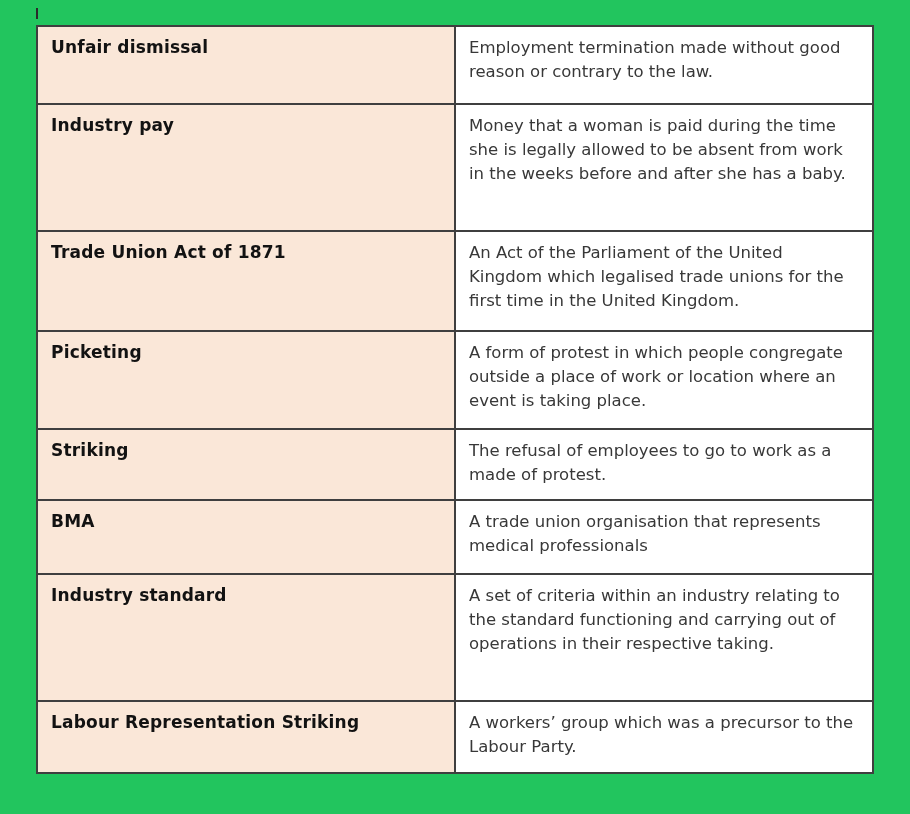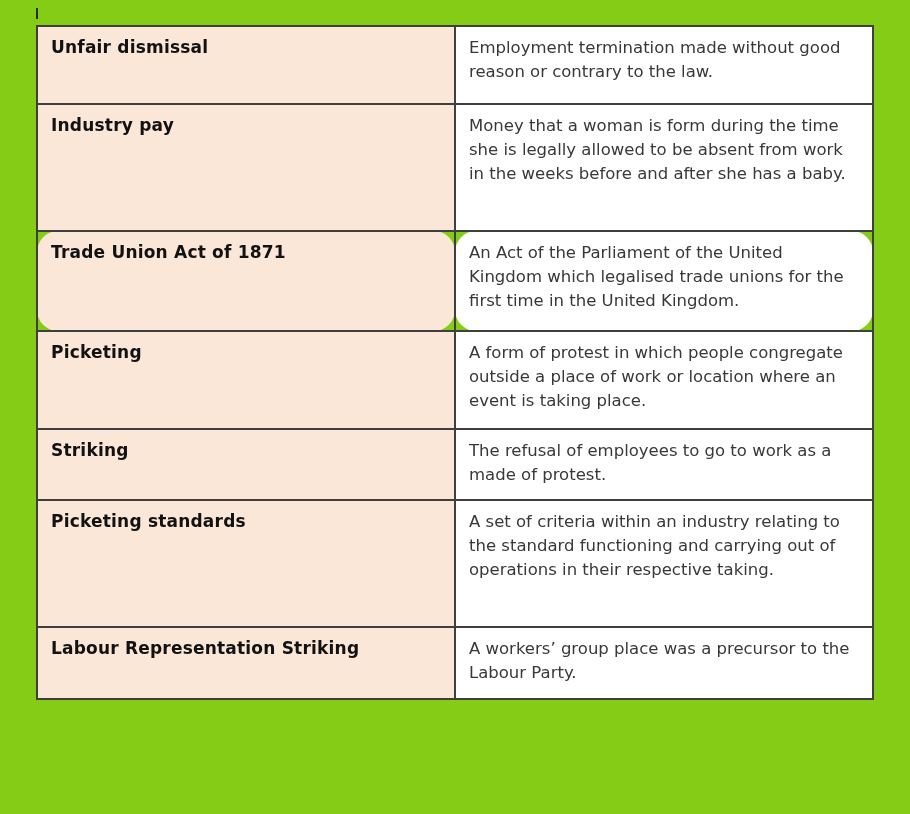--- a/index.html
+++ b/index.html
@@ -5,21 +5,21 @@
   html, body {
     margin: 0;
     padding: 0;
     background: #ffffff;
     font-family: "DejaVu Sans", sans-serif;
   }
   .page {
     position: relative;
     width: 910px;
     height: 814px;
-    background: #84cc16;
+    background: #22c55e;
     overflow: hidden;
   }
   .cursor-mark {
     position: absolute;
     left: 36px;
     top: 8px;
     width: 2px;
     height: 11px;
     background: #2b2b2b;
   }
@@ -53,21 +53,21 @@
     background: #ffffff;
     width: 50%;
     color: #383838;
     font-weight: 400;
     font-size: 16.5px;
     line-height: 1.44;
   }
   
   tr.row-1 td { height: 78px; }
   tr.row-2 td { height: 127px; }
-  tr.row-3 td { height: 100px; border-radius: 21px; }
+  tr.row-3 td { height: 100px; }
   tr.row-4 td { height: 98px; }
   tr.row-5 td { height: 71px; }
   tr.row-6 td { height: 74px; }
   tr.row-7 td { height: 127px; }
   tr.row-8 td { height: 72px; }
 </style>
 </head>
 <body>
 
 <div class="page">
@@ -83,21 +83,21 @@
           </td>
           <td class="def-cell">
             <span>Employment termination made without good reason or contrary to the law.</span>
           </td>
         </tr>
         <tr class="row-2">
           <td class="term-cell">
             <span>Industry pay</span>
           </td>
           <td class="def-cell">
-            <span>Money that a woman is form during the time she is legally allowed to be absent from work in the weeks before and after she has a baby.</span>
+            <span>Money that a woman is paid during the time she is legally allowed to be absent from work in the weeks before and after she has a baby.</span>
           </td>
         </tr>
         <tr class="row-3">
           <td class="term-cell">
             <span>Trade Union Act of 1871</span>
           </td>
           <td class="def-cell">
             <span>An Act of the Parliament of the United Kingdom which legalised trade unions for the first time in the United Kingdom.</span>
           </td>
         </tr>
@@ -110,33 +110,41 @@
           </td>
         </tr>
         <tr class="row-5">
           <td class="term-cell">
             <span>Striking</span>
           </td>
           <td class="def-cell">
             <span>The refusal of employees to go to work as a made of protest.</span>
           </td>
         </tr>
+        <tr class="row-6">
+          <td class="term-cell">
+            <span>BMA</span>
+          </td>
+          <td class="def-cell">
+            <span>A trade union organisation that represents medical professionals</span>
+          </td>
+        </tr>
         <tr class="row-7">
           <td class="term-cell">
-            <span>Picketing standards</span>
+            <span>Industry standard</span>
           </td>
           <td class="def-cell">
             <span>A set of criteria within an industry relating to the standard functioning and carrying out of operations in their respective taking.</span>
           </td>
         </tr>
         <tr class="row-8">
           <td class="term-cell">
             <span>Labour Representation Striking</span>
           </td>
           <td class="def-cell">
-            <span>A workers’ group place was a precursor to the Labour Party.</span>
+            <span>A workers’ group which was a precursor to the Labour Party.</span>
           </td>
         </tr>
       </tbody>
     </table>
   </div>
 
 </div>
 
 </body></html>

